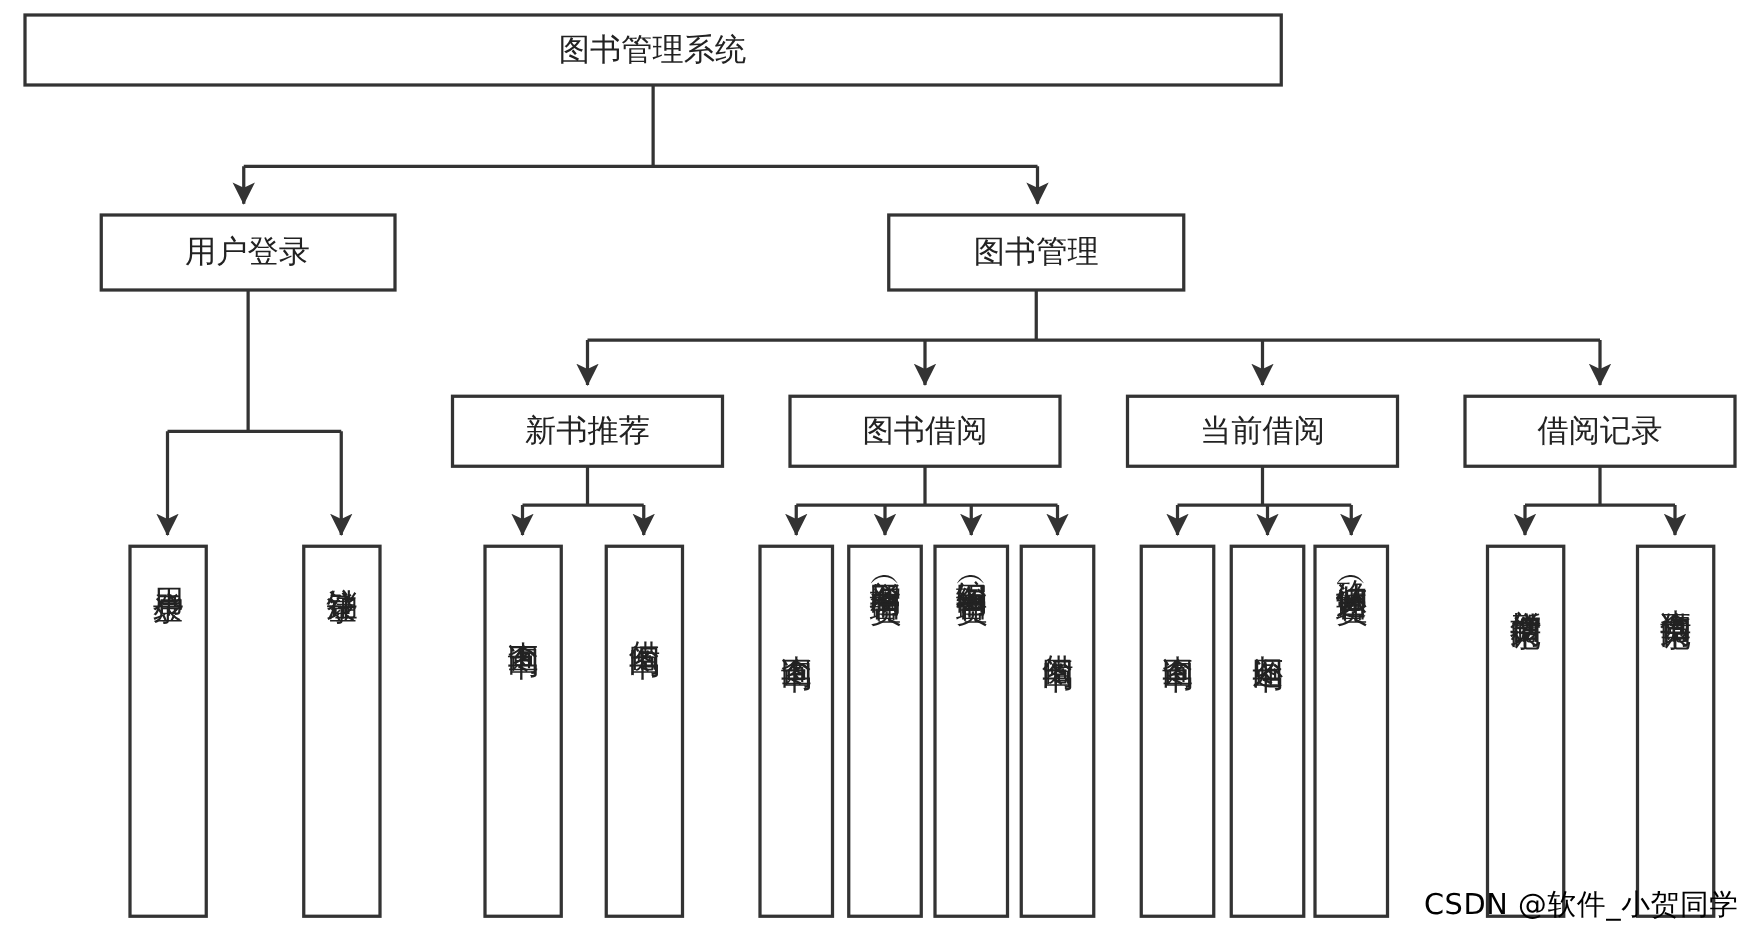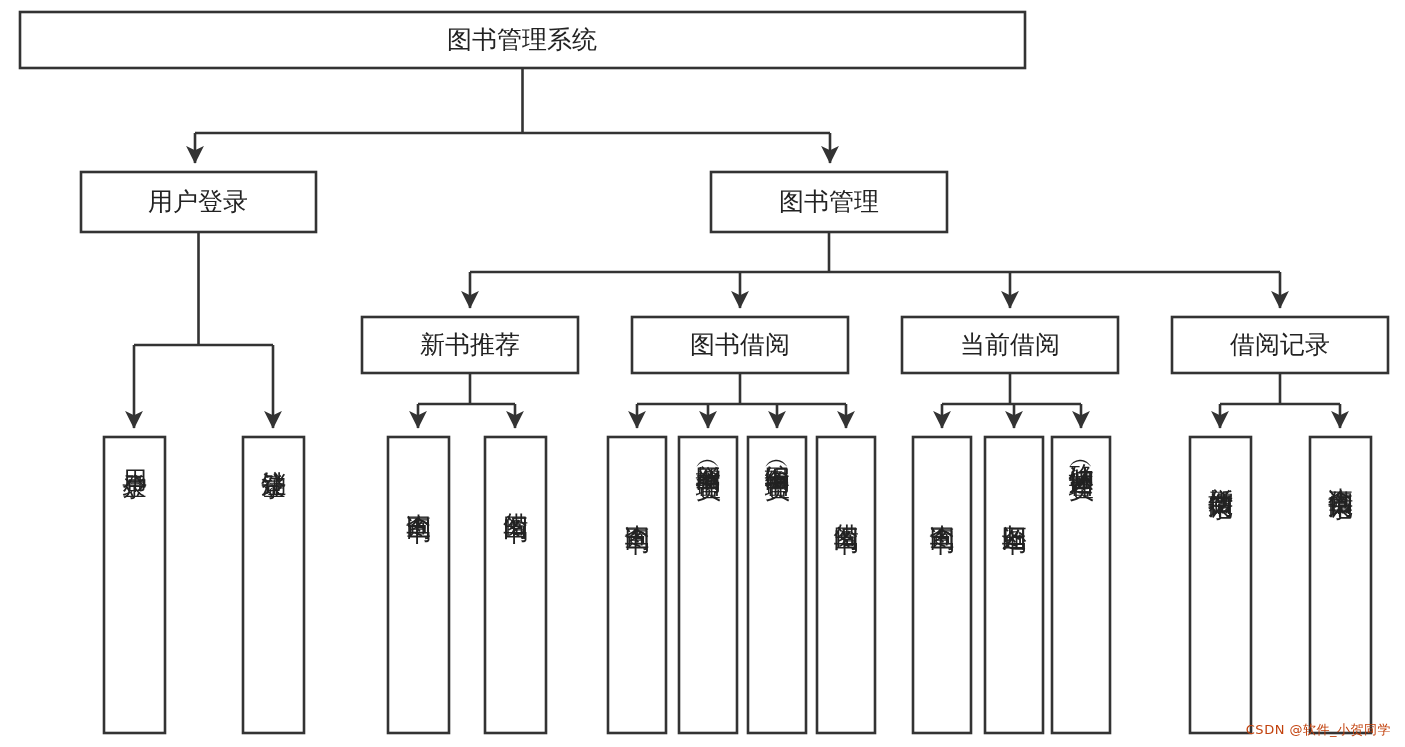--- a/index.html
+++ b/index.html
@@ -65,22 +65,22 @@
     letter-spacing: 2px;
     color: #222222;
     white-space: nowrap;
     text-align: center;
   }
   .watermark {
     position: absolute;
     right: 14px;
     bottom: 8px;
     font-family: "DejaVu Sans", "Liberation Sans", sans-serif;
-    font-size: 13px;
-    color: #c2410c;
+    font-size: 23px;
+    color: #000000;
     letter-spacing: 0.5px;
     user-select: none;
     white-space: nowrap;
   }
 </style>
 </head>
 <body>
 
 <div id="diagram-root">
 

